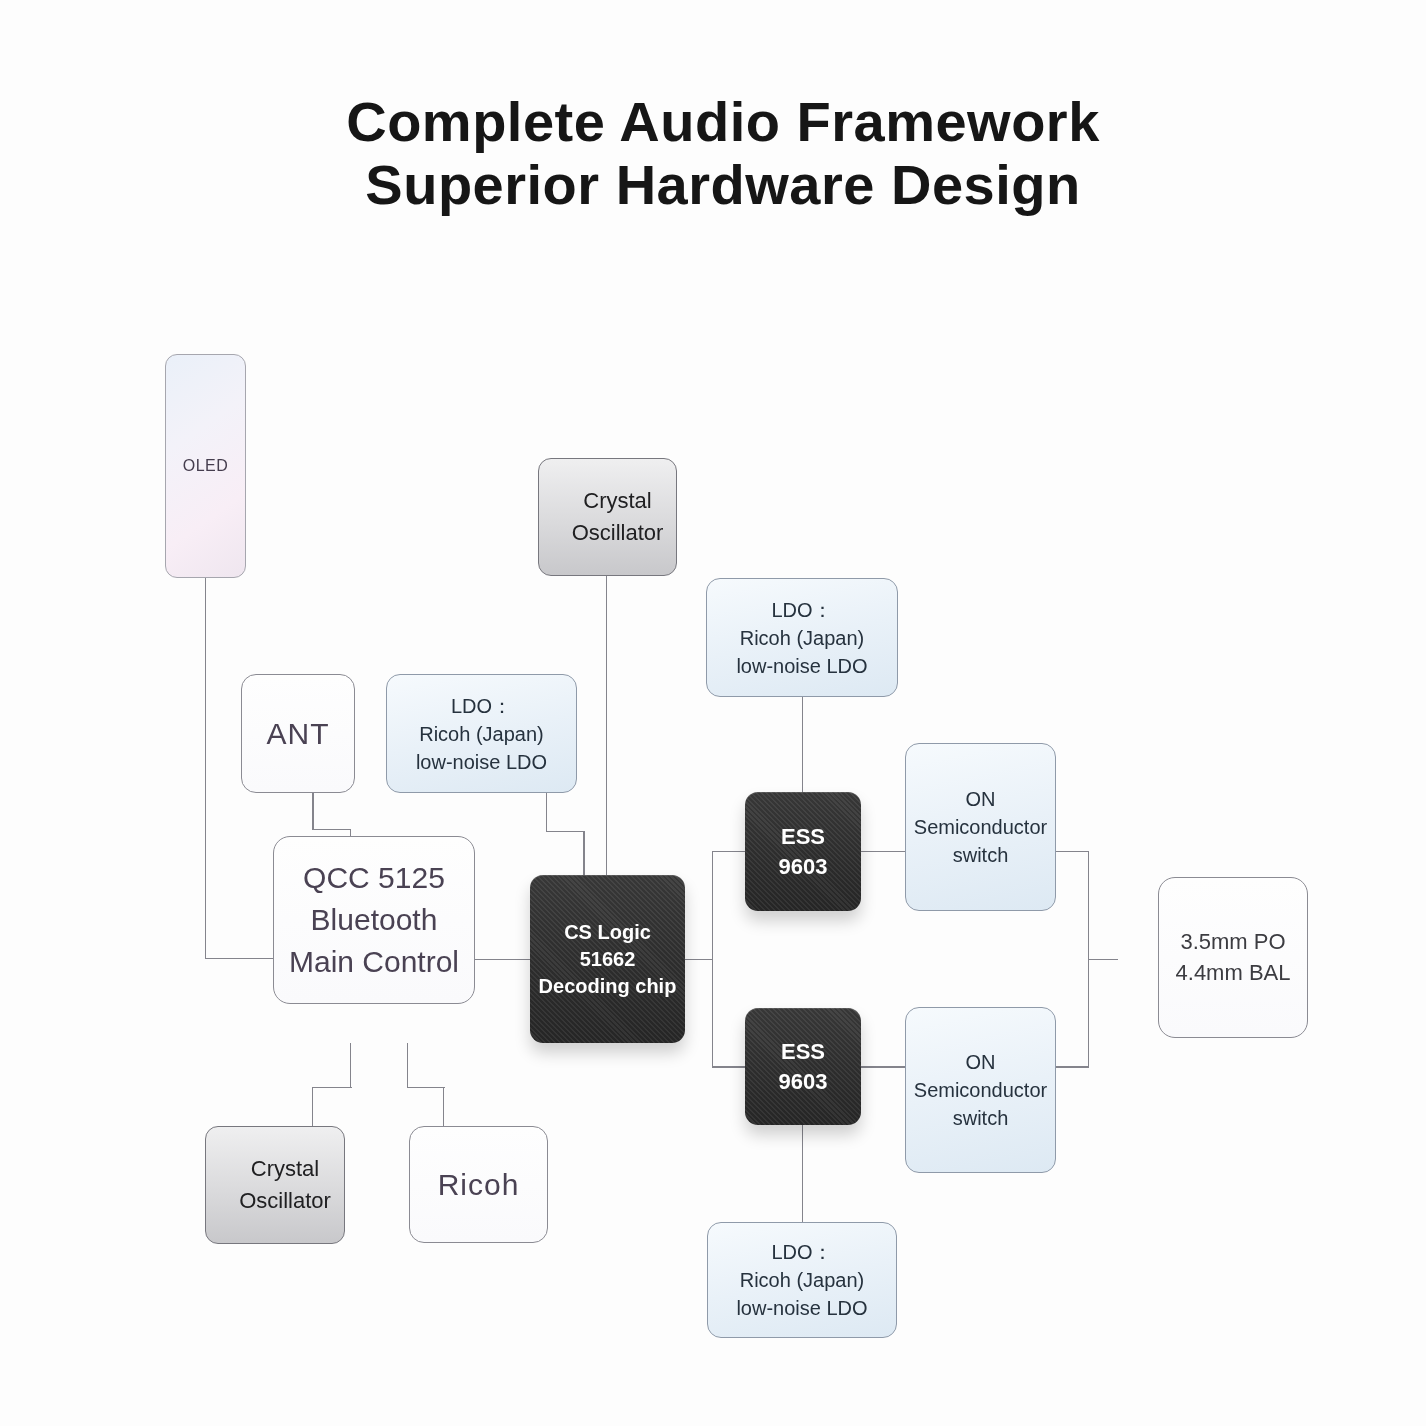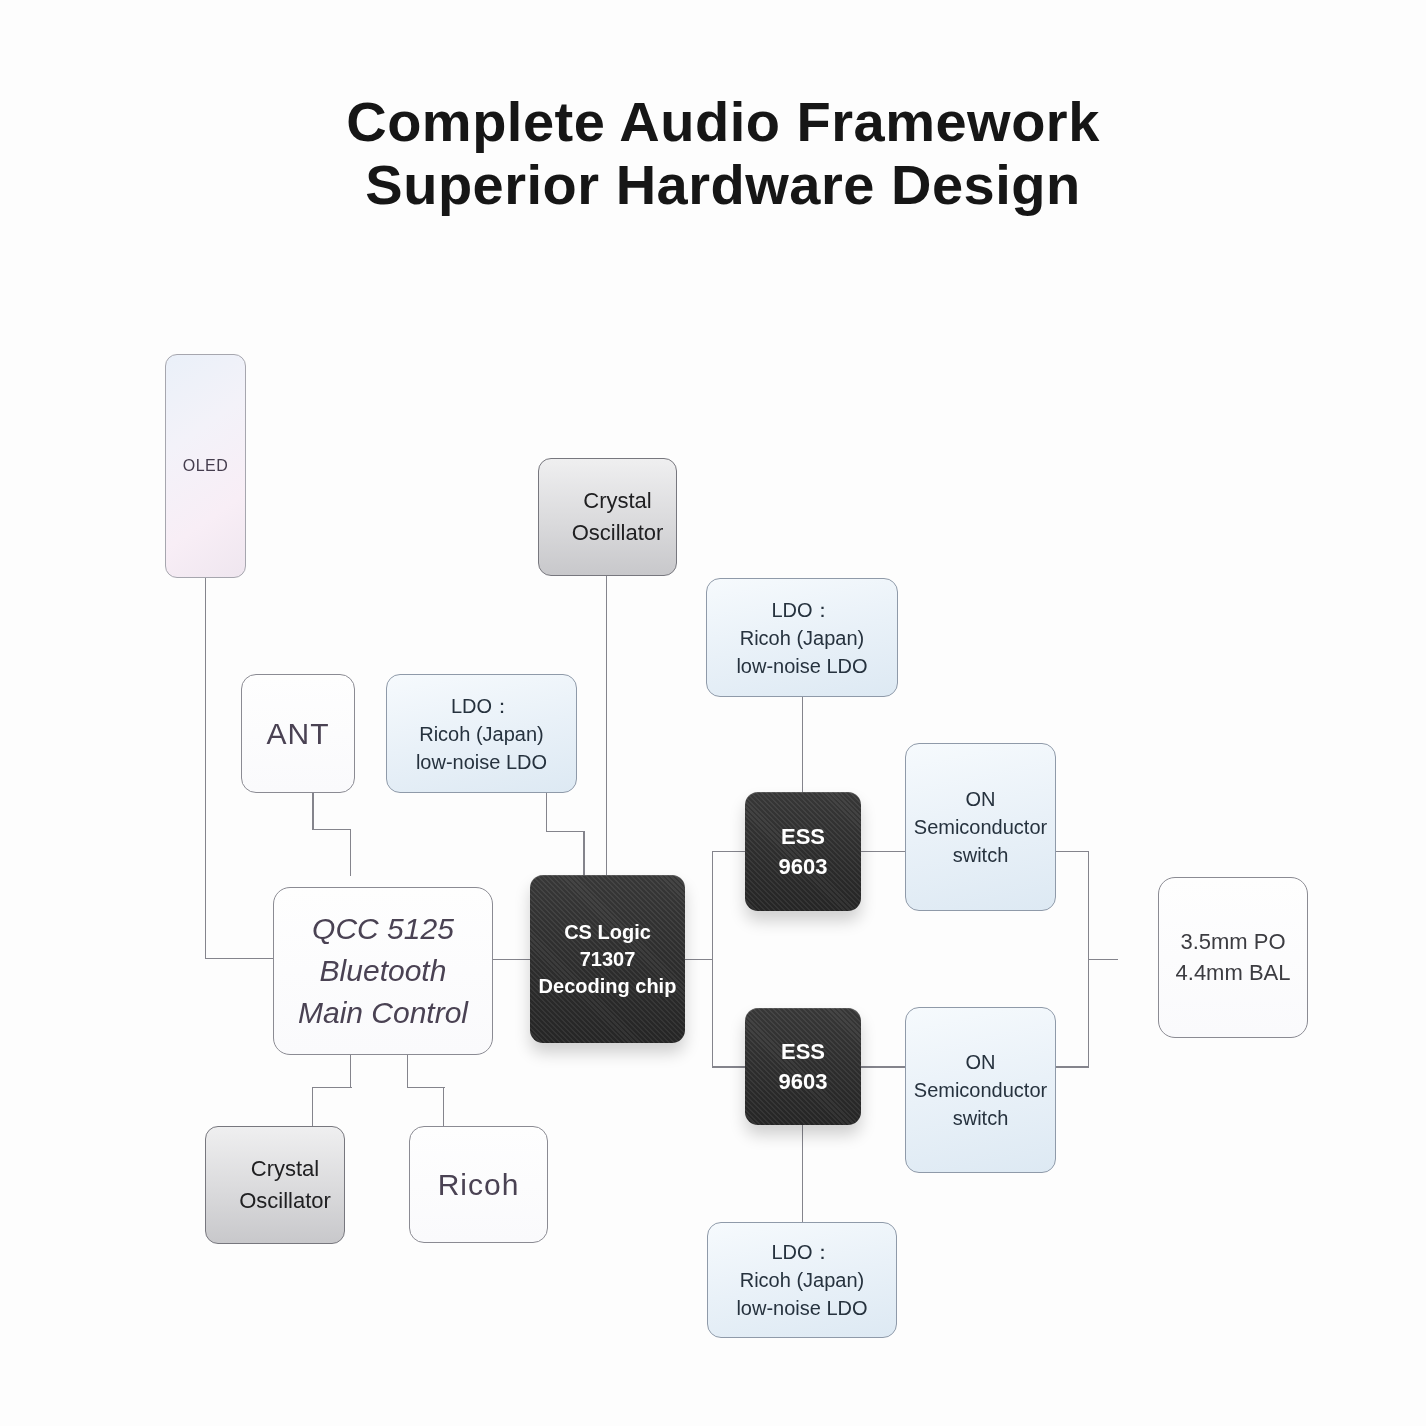--- a/index.html
+++ b/index.html
@@ -53,21 +53,21 @@
     border:1.4px solid #a6a6ae;border-radius:12px;
     color:#453d4e;font-size:16px;letter-spacing:0.5px;
   }
 
   
   .n-oled        {left:165px; top:354px;  width:81px;  height:224px;}
   .n-crystal-top {left:538px; top:458px;  width:139px; height:118px;}
   .n-ldo-top     {left:706px; top:578px;  width:192px; height:119px;}
   .n-ant         {left:241px; top:674px;  width:114px; height:119px; letter-spacing:1px;}
   .n-ldo-left    {left:386px; top:674px;  width:191px; height:119px;}
-  .n-qcc         {left:273px; top:887px;  width:220px; height:168px; border-radius:17px;font-style:italic;}
+  .n-qcc         {left:273px; top:836px;  width:202px; height:168px; border-radius:17px;}
   .n-cs          {left:530px; top:875px;  width:155px; height:168px; font-size:20px;}
   .n-ess-top     {left:745px; top:792px;  width:116px; height:119px; font-size:22px;}
   .n-on-top      {left:905px; top:743px;  width:151px; height:168px;}
   .n-output      {left:1117px;top:877px;  width:150px; height:161px; border-radius:17px; color:#3c3c41; font-weight:500; font-size:22px;margin-left:41px;}
   .n-ess-bottom  {left:745px; top:1008px; width:116px; height:117px; font-size:22px;}
   .n-on-bottom   {left:905px; top:1007px; width:151px; height:166px;}
   .n-crystal-bot {left:205px; top:1126px; width:140px; height:118px;}
   .n-flash       {left:409px; top:1126px; width:139px; height:117px; letter-spacing:1px;}
   .n-ldo-bottom  {left:707px; top:1222px; width:190px; height:116px;}
 
@@ -167,21 +167,21 @@
   </div>
 
   <div class="node white n-qcc">
     <span class="lbl">QCC 5125
 Bluetooth
 Main Control</span>
   </div>
 
   <div class="node dark n-cs">
     <span class="lbl">CS Logic
-71307
+51662
 Decoding chip</span>
   </div>
 
   <div class="node dark n-ess-top">
     <span class="lbl">ESS
 9603</span>
   </div>
 
   <div class="node blue n-on-top">
     <span class="lbl">ON

